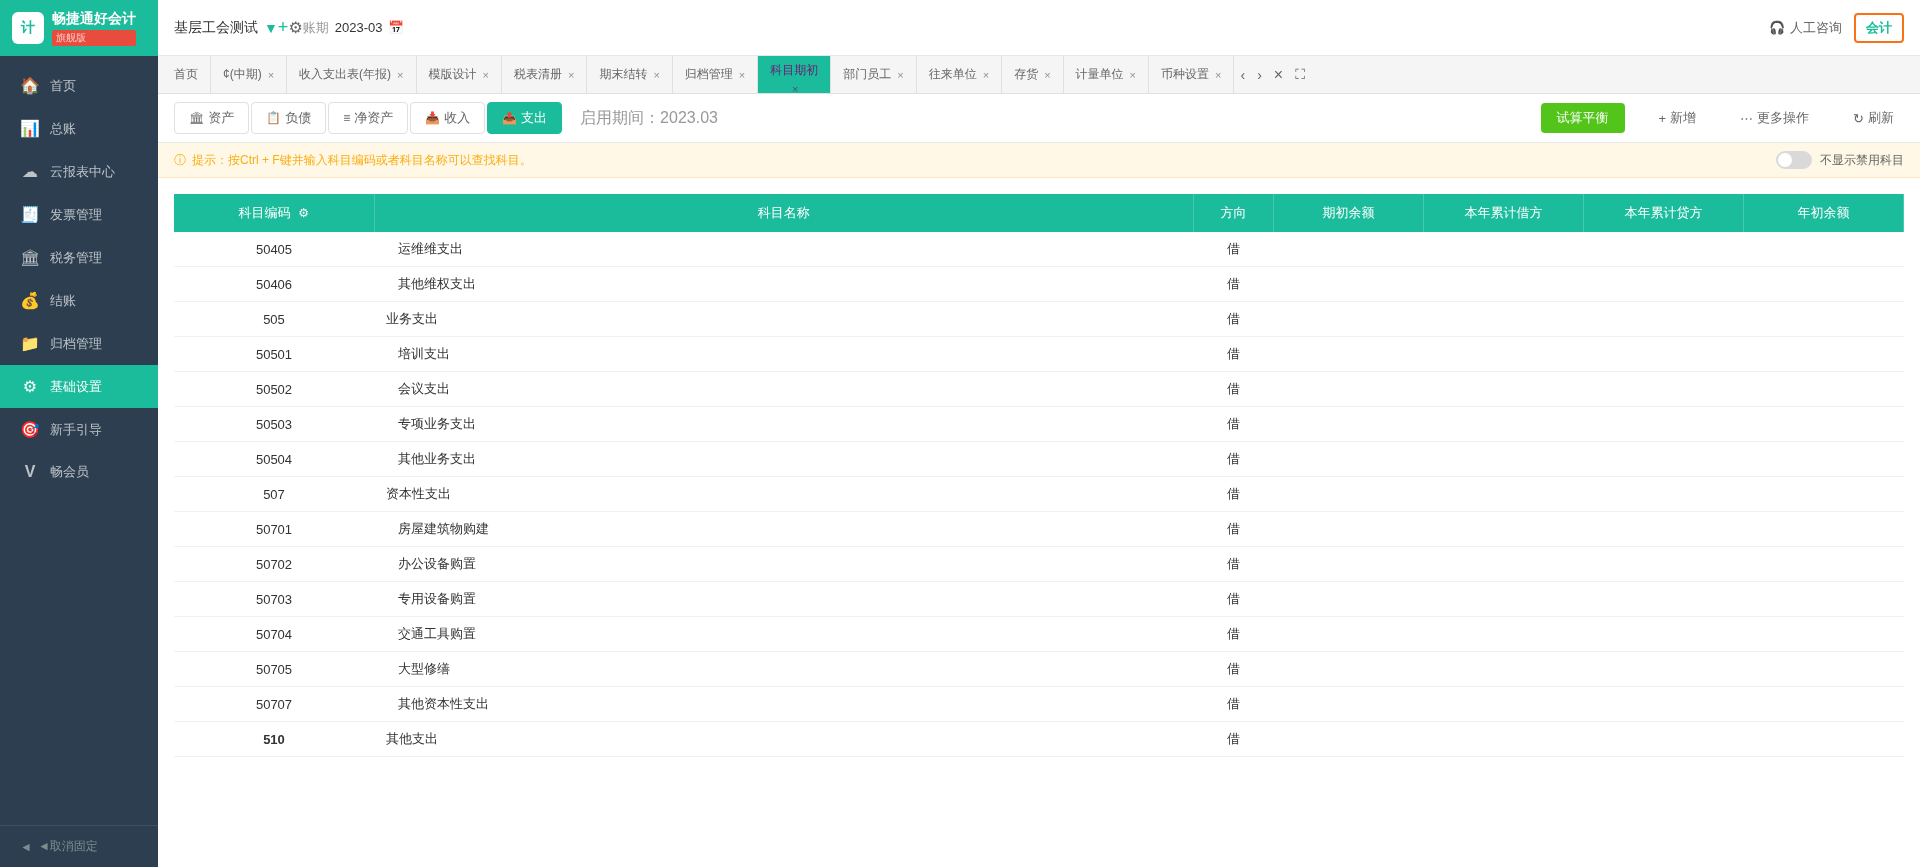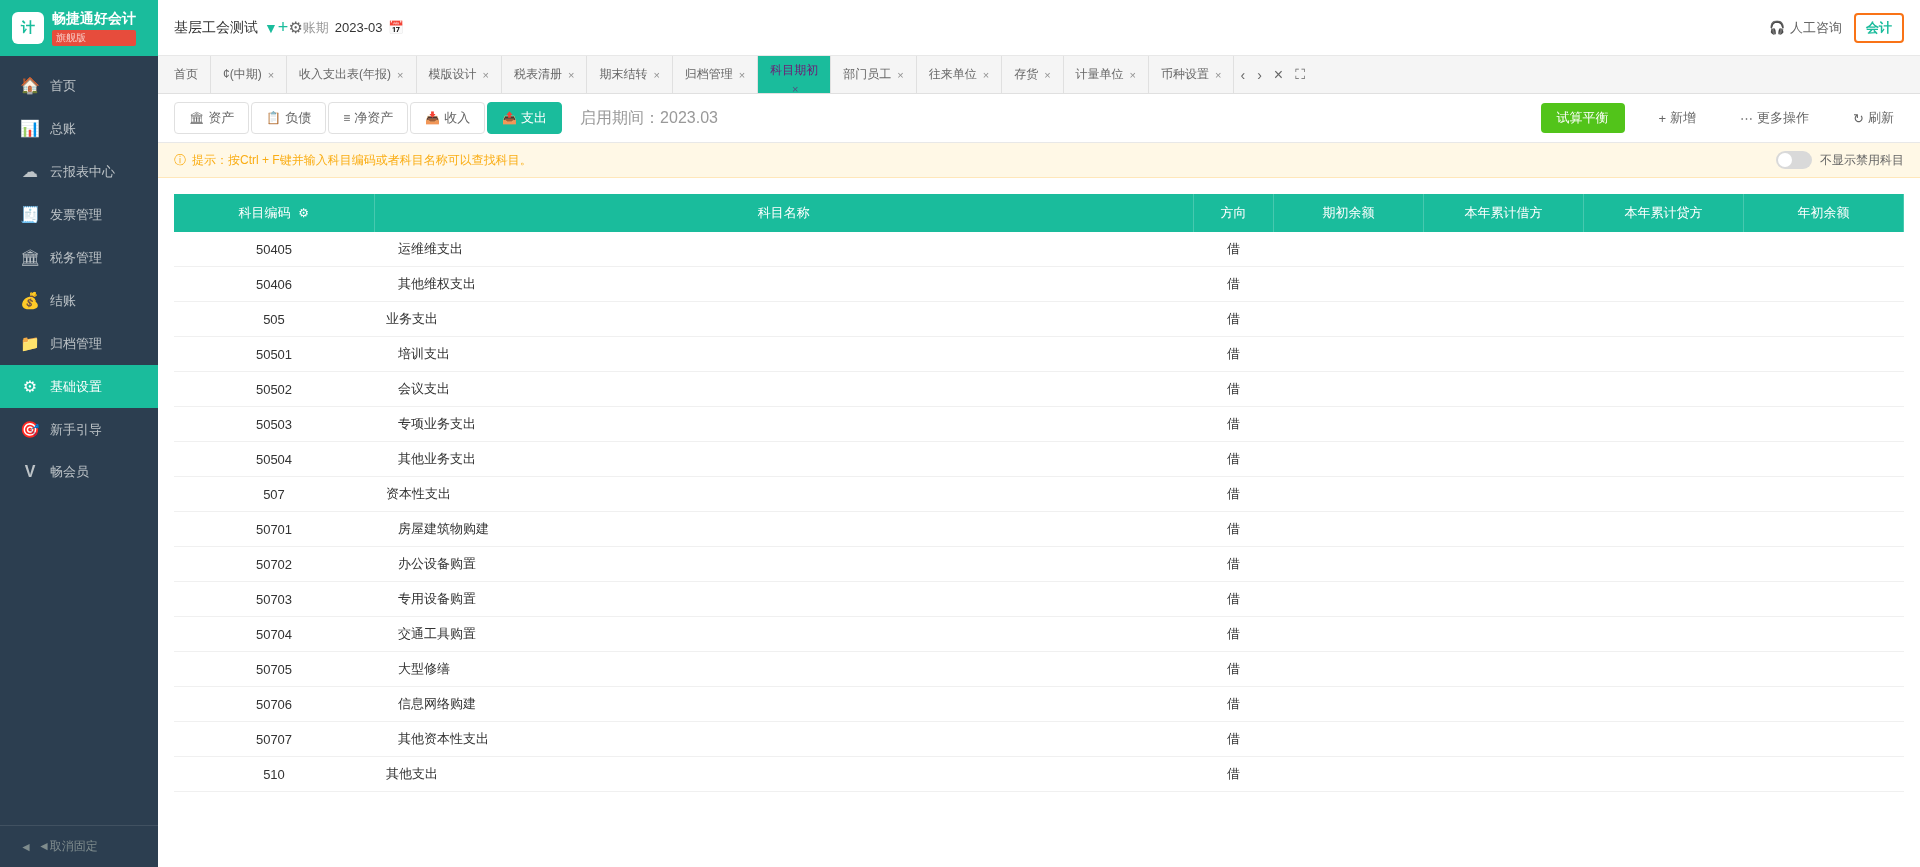--- a/index.html
+++ b/index.html
@@ -409,39 +409,30 @@
             <tr>
       <td class="code-cell" style="">50705</td>
       <td class="name-cell">大型修缮</td>
       <td>借</td>
       <td></td>
       <td></td>
       <td></td>
       <td></td>
     </tr>
             <tr>
-      <td class="code-cell" style="">50706</td>
-      <td class="name-cell">信息网络购建</td>
-      <td>借</td>
-      <td></td>
-      <td></td>
-      <td></td>
-      <td></td>
-    </tr>
-            <tr>
       <td class="code-cell" style="">50707</td>
       <td class="name-cell">其他资本性支出</td>
       <td>借</td>
       <td></td>
       <td></td>
       <td></td>
       <td></td>
     </tr>
             <tr>
-      <td class="code-cell" style="font-weight:400;margin-left:48px;">510</td>
+      <td class="code-cell" style="font-weight:700;margin-left:48px;">510</td>
       <td class="parent-name">其他支出</td>
       <td>借</td>
       <td></td>
       <td></td>
       <td></td>
       <td></td>
     </tr>
           </tbody>
       </table>
     </div>

